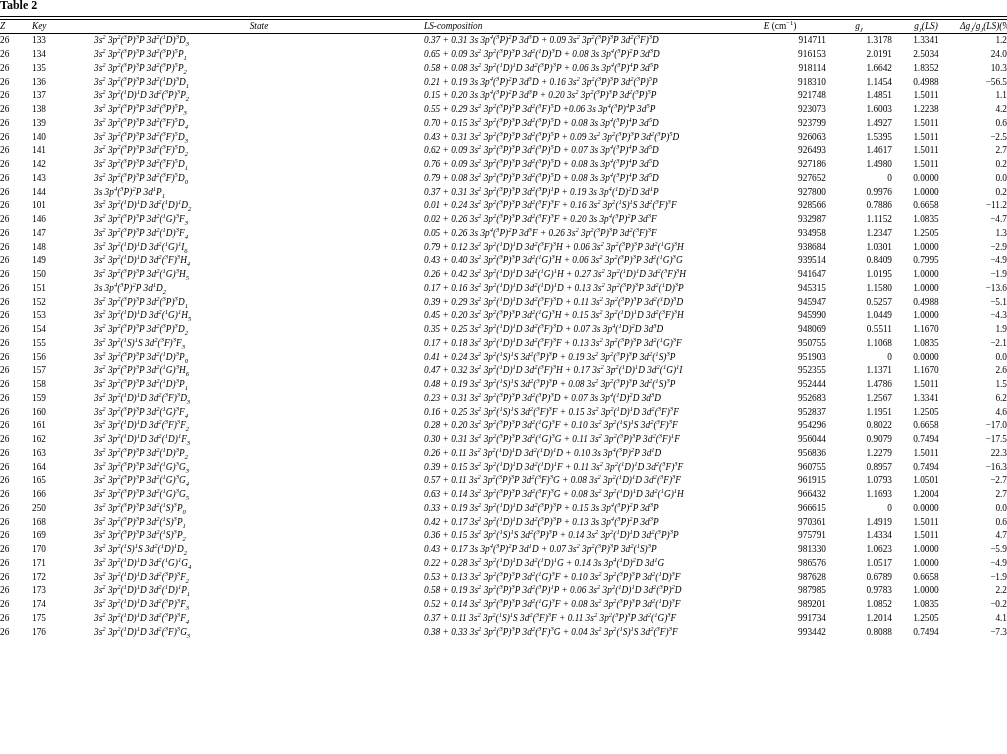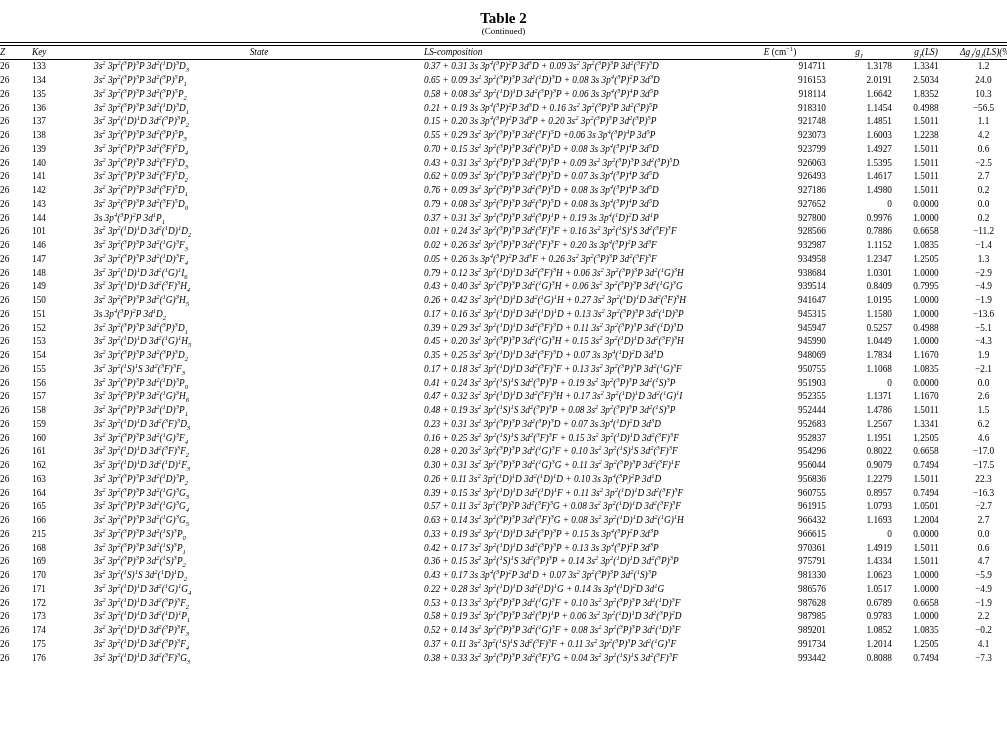--- a/index.html
+++ b/index.html
@@ -5,21 +5,21 @@
   html,body{margin:0;padding:0;}
   body{
     width:1007px; height:754px;
     background:#ffffff;
     font-family:"Liberation Serif","DejaVu Serif",serif;
     color:#000;
     overflow:hidden;
   }
   .page{ width:1007px; height:754px; position:relative; }
 
-  .caption{ text-align:center; font-size:15px; font-weight:bold; margin-top:13px; line-height:11px;}
+  .caption{ text-align:left; font-size:12px; font-weight:bold; margin-top:0; line-height:11px;}
   .caption-sub{ text-align:center; font-size:9px; line-height:12px; margin-top:1px;}
 
   .rule-top{ border-top:1.2px solid #000; margin-top:5px; }
   .rule-double{ border-top:1.2px solid #000; margin-top:1.5px; }
   .rule-thin{ border-top:0.9px solid #000; }
 
   table.tbl{ width:1007px; border-collapse:collapse; table-layout:fixed; }
   table.tbl th, table.tbl td{
     padding:0; margin:0; font-size:9.3px; line-height:13.75px;
     vertical-align:baseline; white-space:nowrap; overflow:visible;
@@ -43,37 +43,36 @@
   th.c-gj{ text-align:center; }
   th.c-gjls{ text-align:center; }
   th.c-dg{ text-align:center; padding-right:0px;}
 
   td.c-key{ padding-left:16px; }
   td.c-state{ padding-left:12px; }
   td.c-ls{ padding-left:0px; }
   td.c-e{ padding-right:14px; }
   td.c-gj{ padding-right:22px; }
   td.c-gjls{ padding-right:16px; }
-  td.c-dg{ padding-right:6px;text-align:center; }
+  td.c-dg{ padding-right:6px; }
 
   th.c-key{ padding-left:16px; }
   th.c-state{ padding-left:12px; }
 
   sup{ font-size:6.6px; vertical-align:super; line-height:0; }
   sub{ font-size:6.6px; vertical-align:sub; line-height:0; }
   i{ font-style:italic; }
   .hdr-italic{ font-style:italic; }
 </style>
 </head>
 <body>
 
 <div class="page">
 
   <div class="caption">Table 2</div>
-  <div class="caption-sub">(Continued)</div>
 
   <div class="rule-top"></div>
   <div class="rule-double"></div>
 
   <table class="tbl">
     <thead>
       <tr>
         <th class="c-z">Z</th>
         <th class="c-key">Key</th>
         <th class="c-state">State</th>
@@ -221,21 +220,21 @@
           <td class="c-dg">−11.2</td>
         </tr>
         <tr>
           <td class="c-z">26</td>
           <td class="c-key">146</td>
           <td class="c-state"><i>3s<sup>2</sup> 3p<sup>2</sup>(<sup>3</sup>P)<sup>3</sup>P 3d<sup>2</sup>(<sup>1</sup>G)<sup>3</sup>F<sub>3</sub></i></td>
           <td class="c-ls"><i>0.02 + 0.26 3s<sup>2</sup> 3p<sup>2</sup>(<sup>3</sup>P)<sup>3</sup>P 3d<sup>2</sup>(<sup>3</sup>F)<sup>3</sup>F + 0.20 3s  3p<sup>4</sup>(<sup>3</sup>P)<sup>2</sup>P 3d<sup>3</sup>F</i></td>
           <td class="c-e">932987</td>
           <td class="c-gj">1.1152</td>
           <td class="c-gjls">1.0835</td>
-          <td class="c-dg">−1.4</td>
+          <td class="c-dg">−4.7</td>
         </tr>
         <tr>
           <td class="c-z">26</td>
           <td class="c-key">147</td>
           <td class="c-state"><i>3s<sup>2</sup> 3p<sup>2</sup>(<sup>3</sup>P)<sup>3</sup>P 3d<sup>2</sup>(<sup>1</sup>D)<sup>3</sup>F<sub>4</sub></i></td>
           <td class="c-ls"><i>0.05 + 0.26 3s  3p<sup>4</sup>(<sup>3</sup>P)<sup>2</sup>P 3d<sup>3</sup>F + 0.26 3s<sup>2</sup> 3p<sup>2</sup>(<sup>3</sup>P)<sup>3</sup>P 3d<sup>2</sup>(<sup>3</sup>F)<sup>3</sup>F</i></td>
           <td class="c-e">934958</td>
           <td class="c-gj">1.2347</td>
           <td class="c-gjls">1.2505</td>
           <td class="c-dg">1.3</td>
@@ -299,21 +298,21 @@
           <td class="c-gj">1.0449</td>
           <td class="c-gjls">1.0000</td>
           <td class="c-dg">−4.3</td>
         </tr>
         <tr>
           <td class="c-z">26</td>
           <td class="c-key">154</td>
           <td class="c-state"><i>3s<sup>2</sup> 3p<sup>2</sup>(<sup>3</sup>P)<sup>3</sup>P 3d<sup>2</sup>(<sup>3</sup>P)<sup>3</sup>D<sub>2</sub></i></td>
           <td class="c-ls"><i>0.35 + 0.25 3s<sup>2</sup> 3p<sup>2</sup>(<sup>1</sup>D)<sup>1</sup>D 3d<sup>2</sup>(<sup>3</sup>F)<sup>3</sup>D + 0.07 3s  3p<sup>4</sup>(<sup>1</sup>D)<sup>2</sup>D 3d<sup>3</sup>D</i></td>
           <td class="c-e">948069</td>
-          <td class="c-gj">1.7834</td>
+          <td class="c-gj">0.5511</td>
           <td class="c-gjls">1.1670</td>
           <td class="c-dg">1.9</td>
         </tr>
         <tr>
           <td class="c-z">26</td>
           <td class="c-key">155</td>
           <td class="c-state"><i>3s<sup>2</sup> 3p<sup>2</sup>(<sup>1</sup>S)<sup>1</sup>S 3d<sup>2</sup>(<sup>3</sup>F)<sup>3</sup>F<sub>3</sub></i></td>
           <td class="c-ls"><i>0.17 + 0.18 3s<sup>2</sup> 3p<sup>2</sup>(<sup>1</sup>D)<sup>1</sup>D 3d<sup>2</sup>(<sup>3</sup>F)<sup>3</sup>F + 0.13 3s<sup>2</sup> 3p<sup>2</sup>(<sup>3</sup>P)<sup>3</sup>P 3d<sup>2</sup>(<sup>1</sup>G)<sup>3</sup>F</i></td>
           <td class="c-e">950755</td>
           <td class="c-gj">1.1068</td>
@@ -425,21 +424,21 @@
           <td class="c-key">166</td>
           <td class="c-state"><i>3s<sup>2</sup> 3p<sup>2</sup>(<sup>3</sup>P)<sup>3</sup>P 3d<sup>2</sup>(<sup>1</sup>G)<sup>3</sup>G<sub>5</sub></i></td>
           <td class="c-ls"><i>0.63 + 0.14 3s<sup>2</sup> 3p<sup>2</sup>(<sup>3</sup>P)<sup>3</sup>P 3d<sup>2</sup>(<sup>3</sup>F)<sup>3</sup>G + 0.08 3s<sup>2</sup> 3p<sup>2</sup>(<sup>1</sup>D)<sup>1</sup>D 3d<sup>2</sup>(<sup>1</sup>G)<sup>1</sup>H</i></td>
           <td class="c-e">966432</td>
           <td class="c-gj">1.1693</td>
           <td class="c-gjls">1.2004</td>
           <td class="c-dg">2.7</td>
         </tr>
         <tr>
           <td class="c-z">26</td>
-          <td class="c-key">215</td>
+          <td class="c-key">250</td>
           <td class="c-state"><i>3s<sup>2</sup> 3p<sup>2</sup>(<sup>3</sup>P)<sup>3</sup>P 3d<sup>2</sup>(<sup>1</sup>S)<sup>3</sup>P<sub>0</sub></i></td>
           <td class="c-ls"><i>0.33 + 0.19 3s<sup>2</sup> 3p<sup>2</sup>(<sup>1</sup>D)<sup>1</sup>D 3d<sup>2</sup>(<sup>3</sup>P)<sup>3</sup>P + 0.15 3s  3p<sup>4</sup>(<sup>3</sup>P)<sup>2</sup>P 3d<sup>3</sup>P</i></td>
           <td class="c-e">966615</td>
           <td class="c-gj">0</td>
           <td class="c-gjls">0.0000</td>
           <td class="c-dg">0.0</td>
         </tr>
         <tr>
           <td class="c-z">26</td>
           <td class="c-key">168</td>

